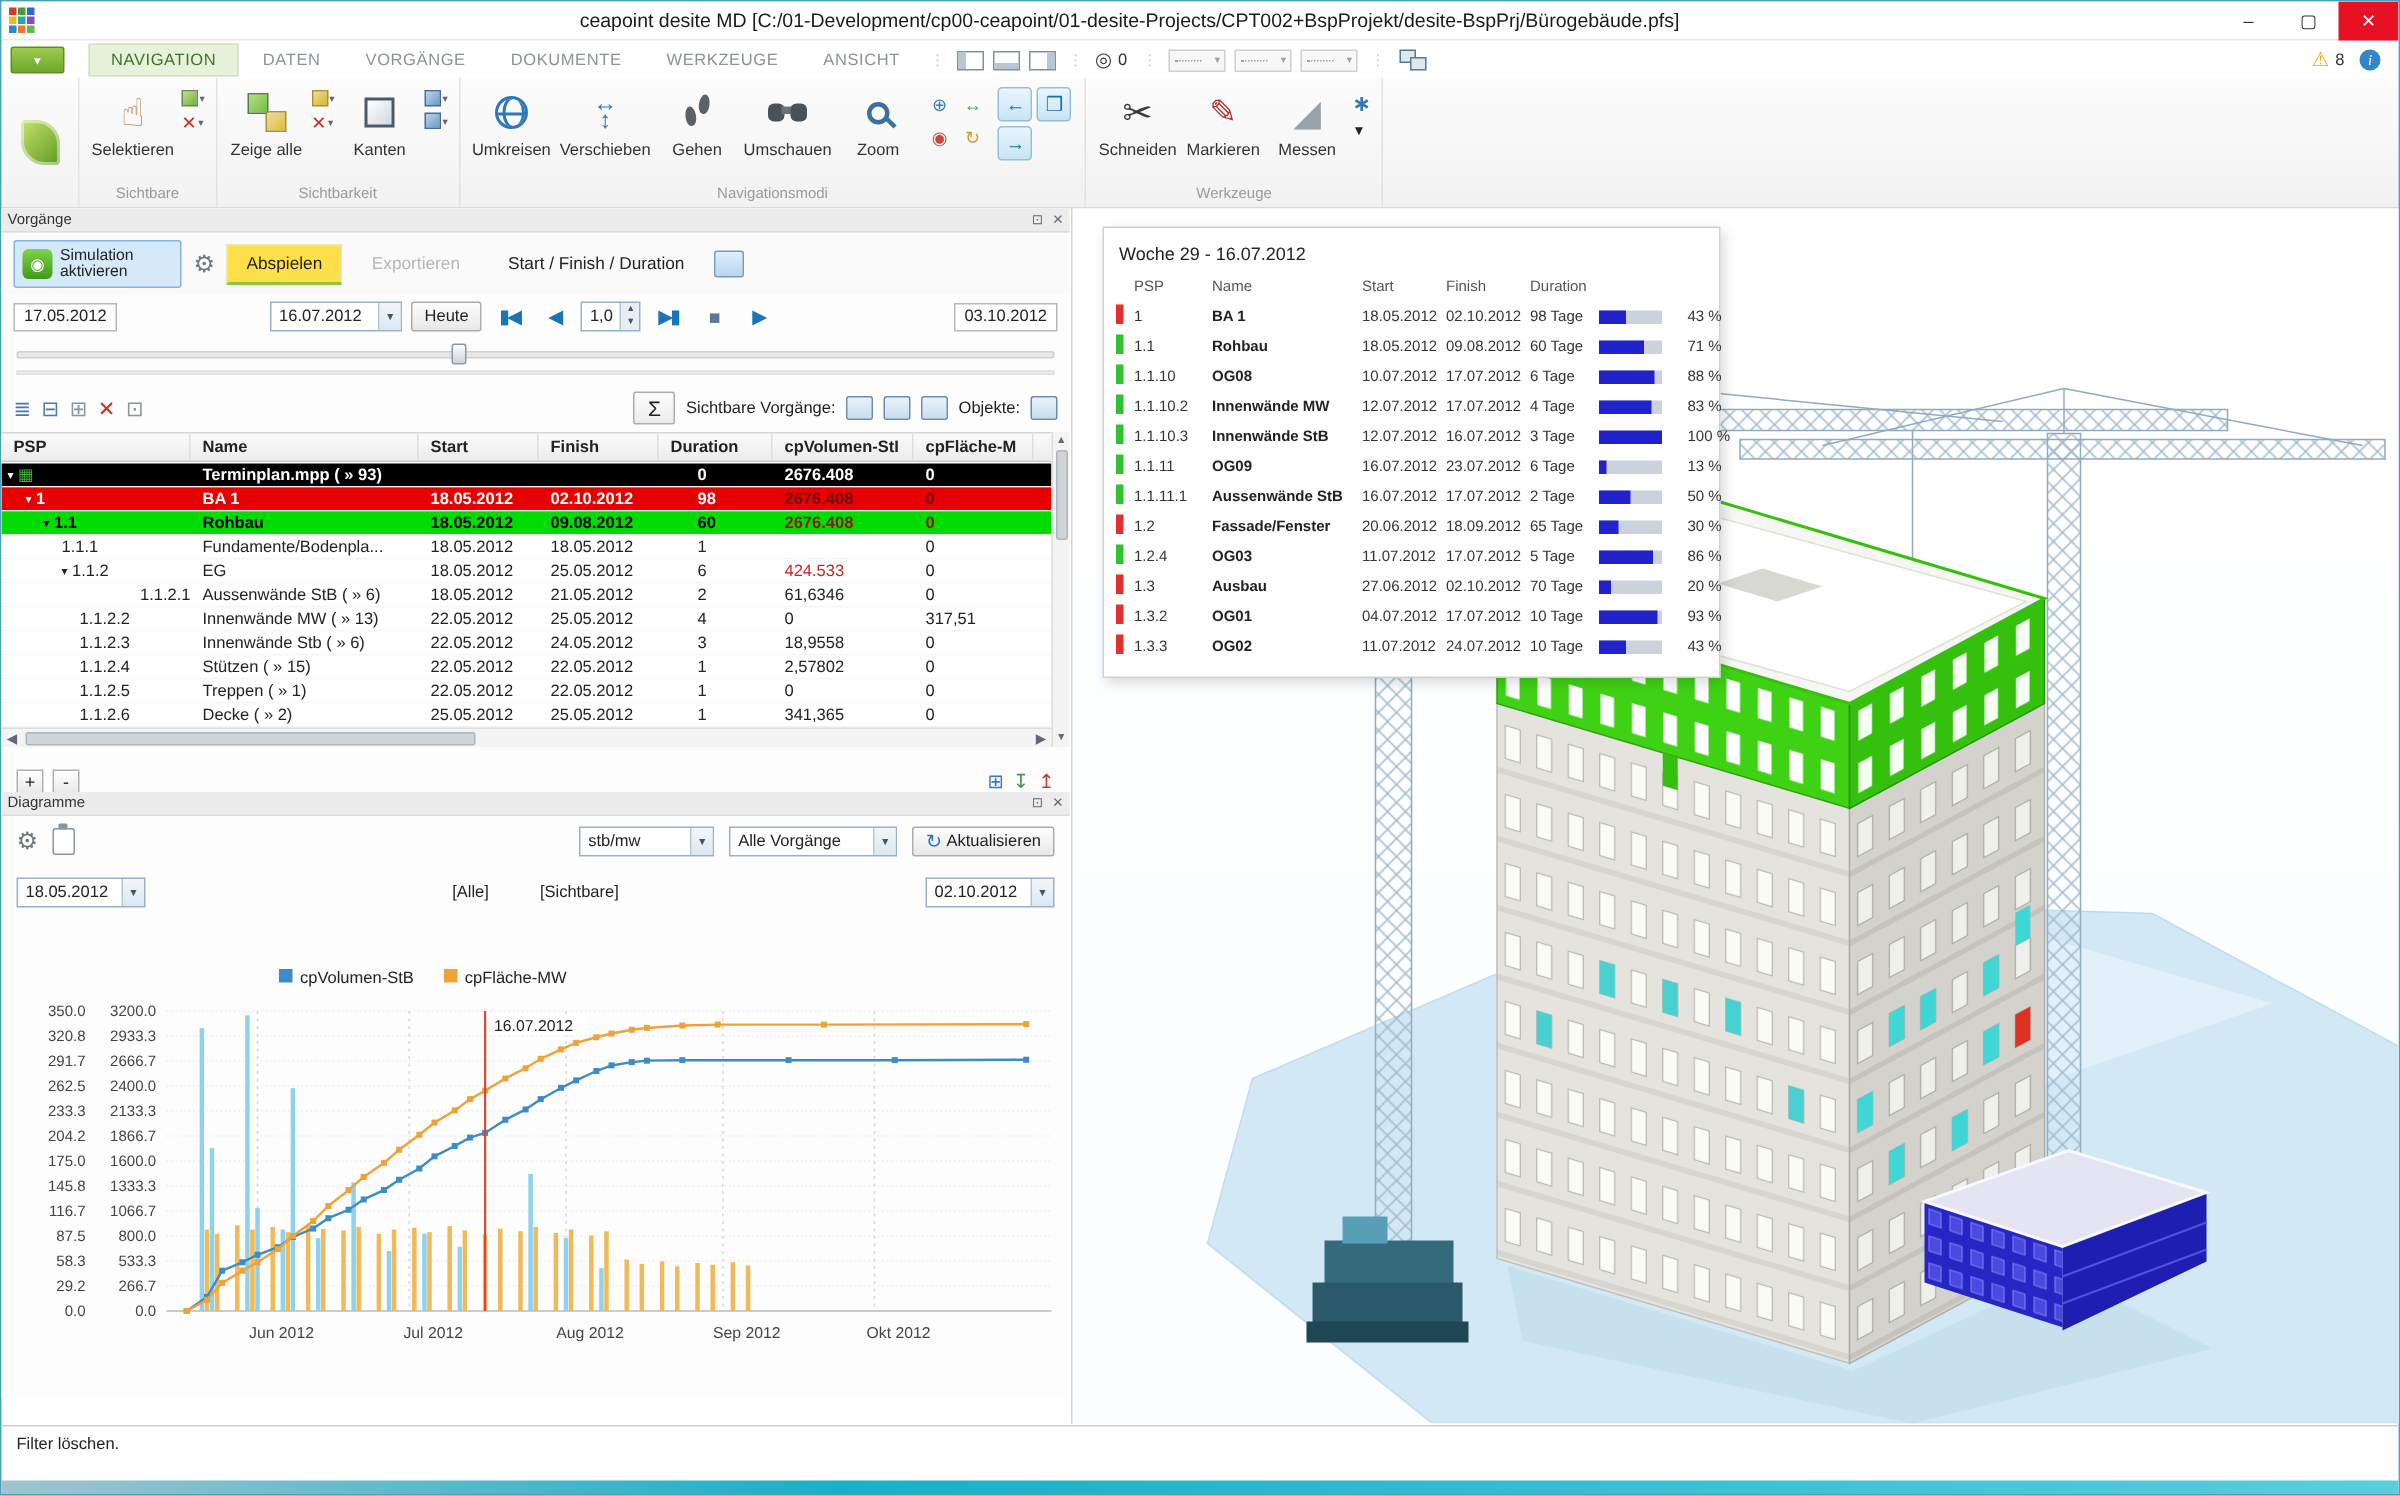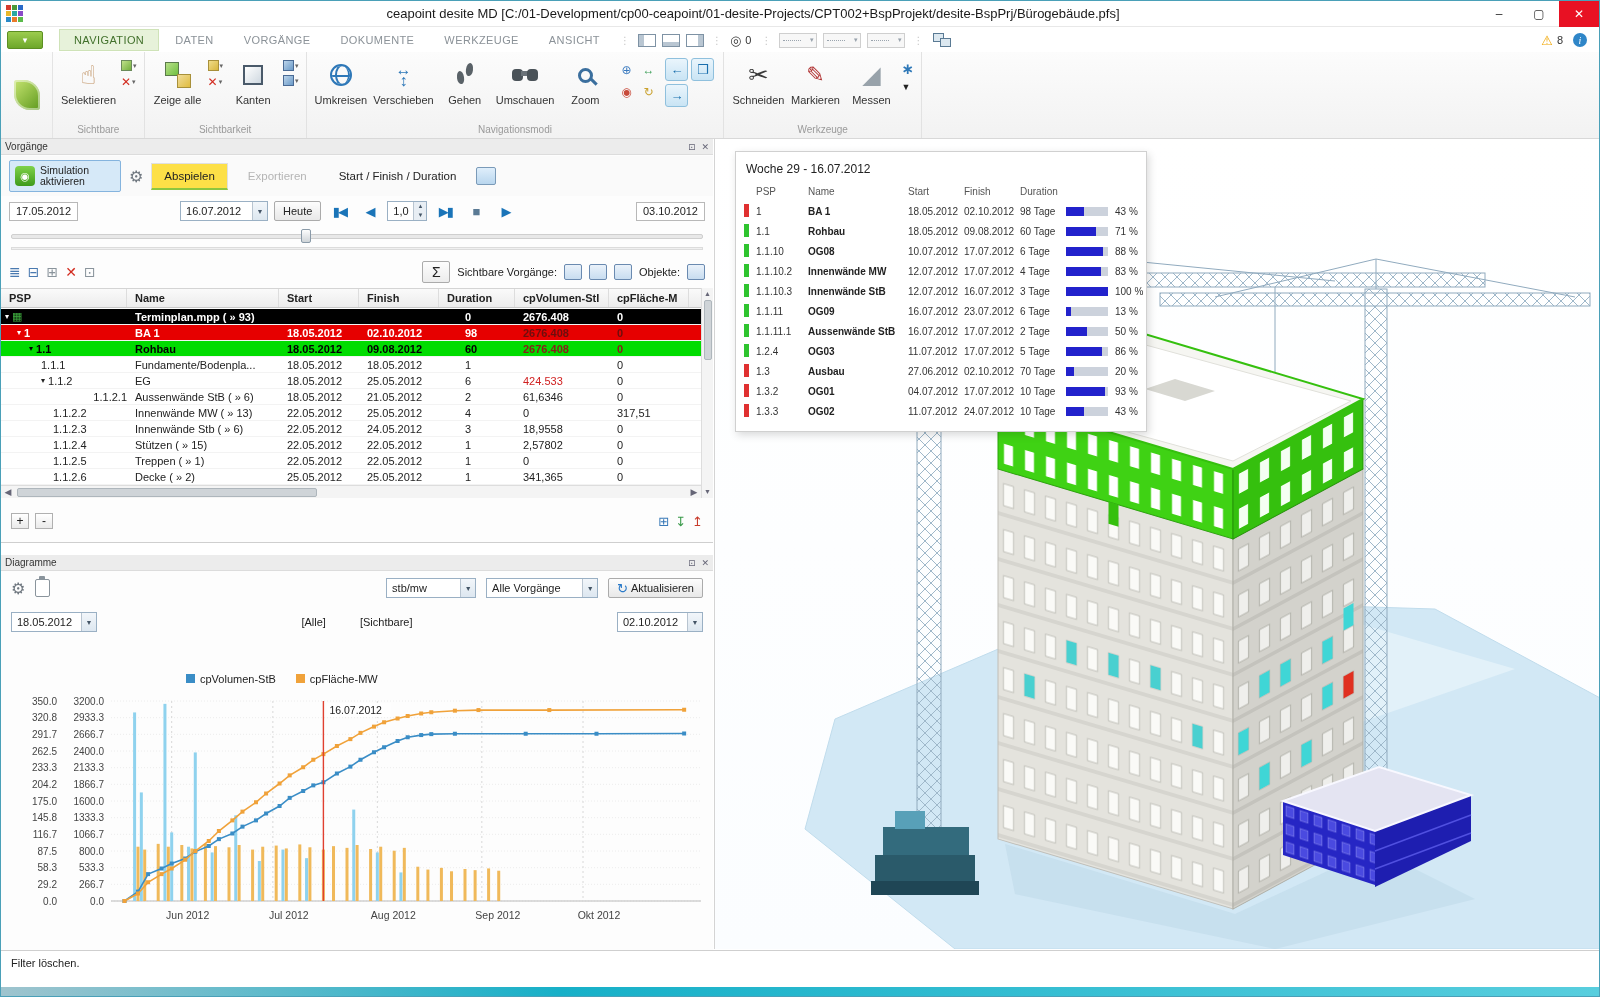--- a/index.html
+++ b/index.html
@@ -171,21 +171,21 @@
   .mlabel{font-size:10.5px;fill:#222}
 
   
   .gcard{position:absolute;left:20px;top:12px;width:412px;background:#fff;border:1px solid #d0d0d0;box-shadow:2px 3px 8px rgba(0,0,0,.15);padding:8px 8px 10px}
   .gtitle{font-size:12px;color:#222;margin:2px 0 10px 2px}
   .ghead{display:grid;grid-template-columns:12px 52px 100px 56px 56px 46px 1fr;font-size:10px;color:#555;margin-bottom:4px}
   .grow{display:grid;grid-template-columns:12px 52px 100px 56px 56px 46px 1fr;height:20px;align-items:center;font-size:10px;color:#333}
   .gflag{width:5px;height:13px}
   .gflag.red{background:#e03030}.gflag.green{background:#2fc42f}
   .gname{font-weight:bold;color:#222;overflow:hidden;white-space:nowrap}
-  .gbarcell{display:flex;align-items:center;gap:7px}
+  .gbarcell{display:flex;align-items:center;gap:17px}
   .gtrack{width:42px;height:9px;background:#ccd2dc}
   .gfill{height:100%;background:#2222cc}
   .gpct{width:34px;text-align:left}
 
   
   .statusbar{position:absolute;left:0;top:949px;width:100%;height:37px;background:#fff;border-top:1px solid #cfcfcf;display:flex;align-items:flex-start;padding:6px 10px}
   .tealstrip{position:absolute;left:0;top:986px;width:100%;height:11px;background:linear-gradient(to right,#9fc4ce,#17b0c8 35%,#58cede)}
 </style>
 </head>
 <body>
@@ -627,21 +627,21 @@
       <div class="vbottom">
         <div class="pm">+</div>
         <div class="pm">-</div>
         <div style="flex:1"></div>
         <span class="vbico blue">⊞</span>
         <span class="vbico green">↧</span>
         <span class="vbico redc">↥</span>
       </div>
     </div>
 
-    <div class="panel" style="top:416px;height:404px;border-bottom:none">
+    <div class="panel" style="top:389px;height:404px;border-bottom:none">
       <div class="phead">
         <span>Diagramme</span>
         <span class="pbtns">
             <span>⊡</span>
             <span>✕</span>
           </span>
       </div>
 
       <div class="dtoolbar">
         <span class="wrench">⚙</span>
@@ -1077,20 +1077,34 @@
             <span>17.07.2012</span>
             <span>2 Tage</span>
             <span class="gbarcell">
               <span class="gtrack">
                 <span class="gfill" style="display: block; width: 50%;"></span>
               </span>
               <span class="gpct">50 %</span>
             </span>
           </div>
           <div class="grow">
+            <span><i class="gflag red" style="display: inline-block;"></i></span>
+            <span>1.2</span>
+            <span class="gname">Fassade/Fenster</span>
+            <span>20.06.2012</span>
+            <span>18.09.2012</span>
+            <span>65 Tage</span>
+            <span class="gbarcell">
+              <span class="gtrack">
+                <span class="gfill" style="display: block; width: 30%;"></span>
+              </span>
+              <span class="gpct">30 %</span>
+            </span>
+          </div>
+          <div class="grow">
             <span><i class="gflag green" style="display: inline-block;"></i></span>
             <span>1.2.4</span>
             <span class="gname">OG03</span>
             <span>11.07.2012</span>
             <span>17.07.2012</span>
             <span>5 Tage</span>
             <span class="gbarcell">
               <span class="gtrack">
                 <span class="gfill" style="display: block; width: 86%;"></span>
               </span>

